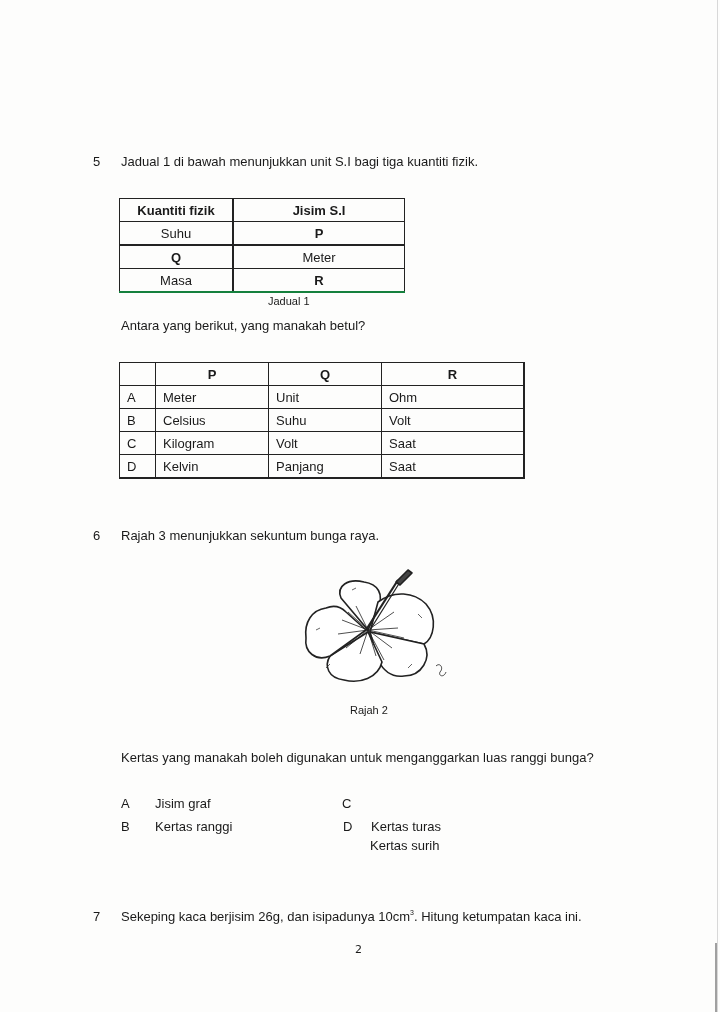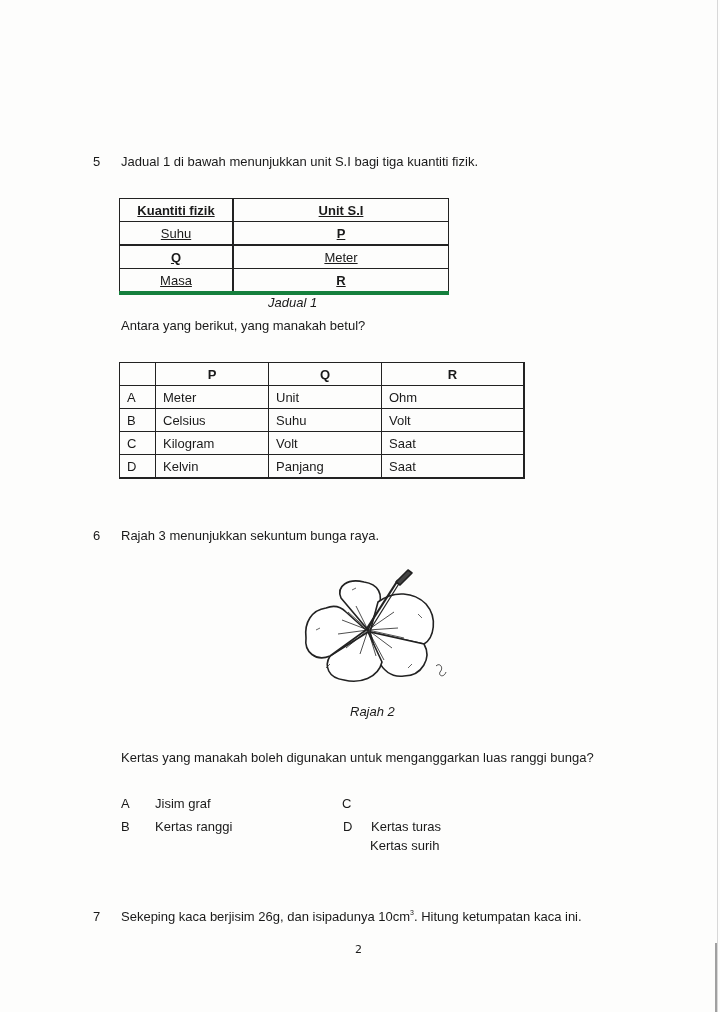--- a/index.html
+++ b/index.html
@@ -9,29 +9,29 @@
     font-family: "Liberation Sans", sans-serif;
     color: #1a1a1a;
     font-size: 13px;
   }
   .edge-line { position: absolute; right: 2px; top: 0; width: 1px; height: 1012px; background: #d8d8d8; }
   .edge-mark { position: absolute; right: 3px; top: 943px; width: 2px; height: 69px; background: #a0a0a0; }
   .qnum { position: absolute; left: 93px; }
   .qtext { position: absolute; left: 121px; white-space: nowrap; }
   table { border-collapse: collapse; position: absolute; }
   td, th { border: 1px solid #222; padding: 0; font-size: 13px; font-weight: normal; }
-  .t1 { left: 119px; top: 198px; width: 330px; text-decoration: underline; }
+  .t1 { left: 119px; top: 198px; width: 286px; }
   .t1 td { height: 22px; text-align: center; }
   .t1 td:first-child { width: 112px; }
   .t1 .hdr td { font-weight: bold; }
   .t1 .bold { font-weight: bold; }
   .t1 .thick td { border-top: 2px solid #222; }
-  .t1 tr:last-child td { border-bottom: 4px solid #15803d; }
+  .t1 tr:last-child td { border-bottom: 2px solid #15803d; }
   .t1 td:first-child { border-right: 2px solid #222; }
-  .caption { position: absolute; font-size: 13px; font-style: italic; }
+  .caption { position: absolute; font-size: 11px; }
   .t2 { left: 119px; top: 362px; width: 406px; }
   .t2 td { height: 22px; padding-left: 7px; }
   .t2 .hdr td { font-weight: bold; text-align: center; padding-left: 0; }
   .t2 td.lbl { width: 28px; }
   .t2 td.c1 { width: 112px; }
   .t2 td.c2 { width: 112px; }
   .t2 tr:last-child td { border-bottom: 2px solid #222; }
   .t2 td:last-child { border-right: 2px solid #222; }
   .flower { position: absolute; left: 286px; top: 568px; width: 170px; height: 128px; }
   .opt { position: absolute; white-space: nowrap; }
@@ -45,21 +45,21 @@
 <div class="edge-mark"></div>
 
 <div>
   <span class="qnum" style="top:154px">5</span>
   <span class="qtext" style="top:154px">Jadual 1 di bawah menunjukkan unit S.I bagi tiga kuantiti fizik.</span>
 
   <table class="t1">
     <tbody>
         <tr class="hdr">
       <td>Kuantiti fizik</td>
-      <td>Unit S.I</td>
+      <td>Jisim S.I</td>
     </tr>
     <tr>
       <td>Suhu</td>
       <td class="bold">P</td>
     </tr>
     <tr class="thick">
       <td class="bold">Q</td>
       <td>Meter</td>
     </tr>
     <tr>

